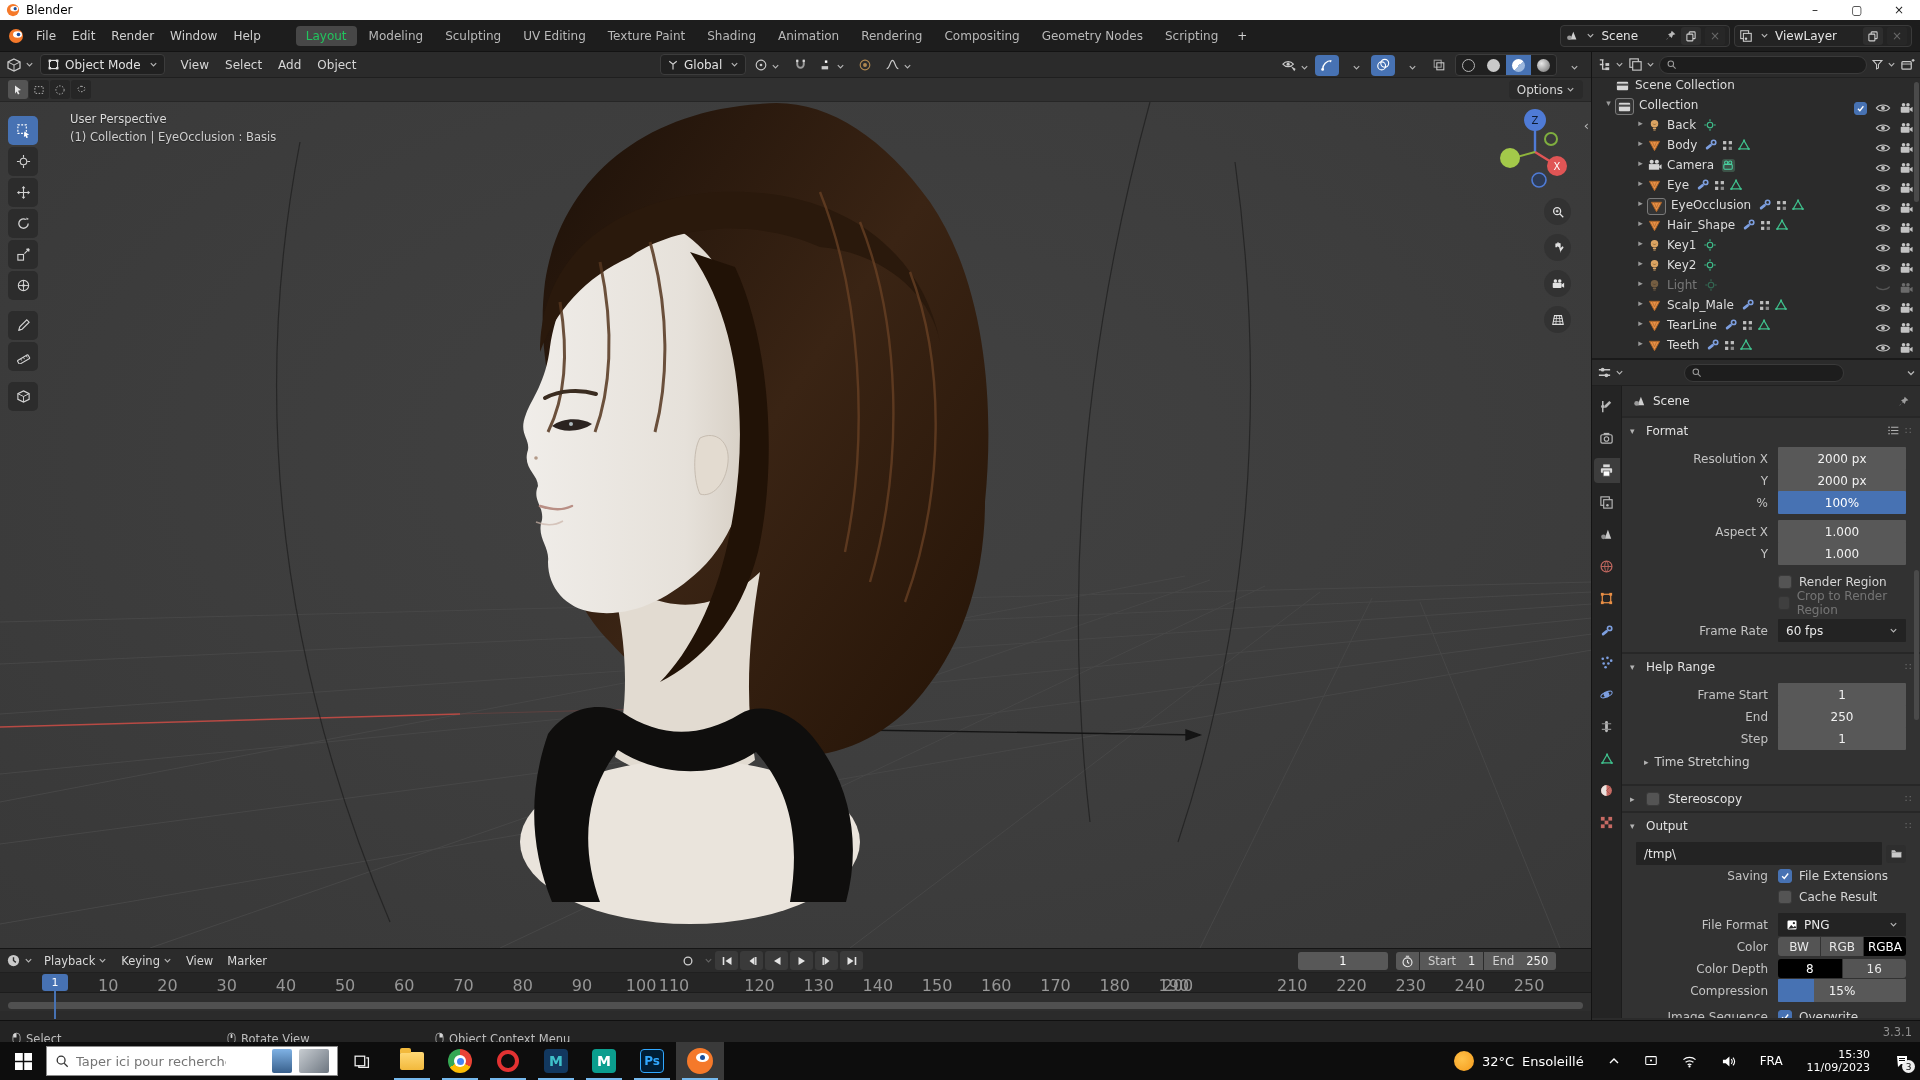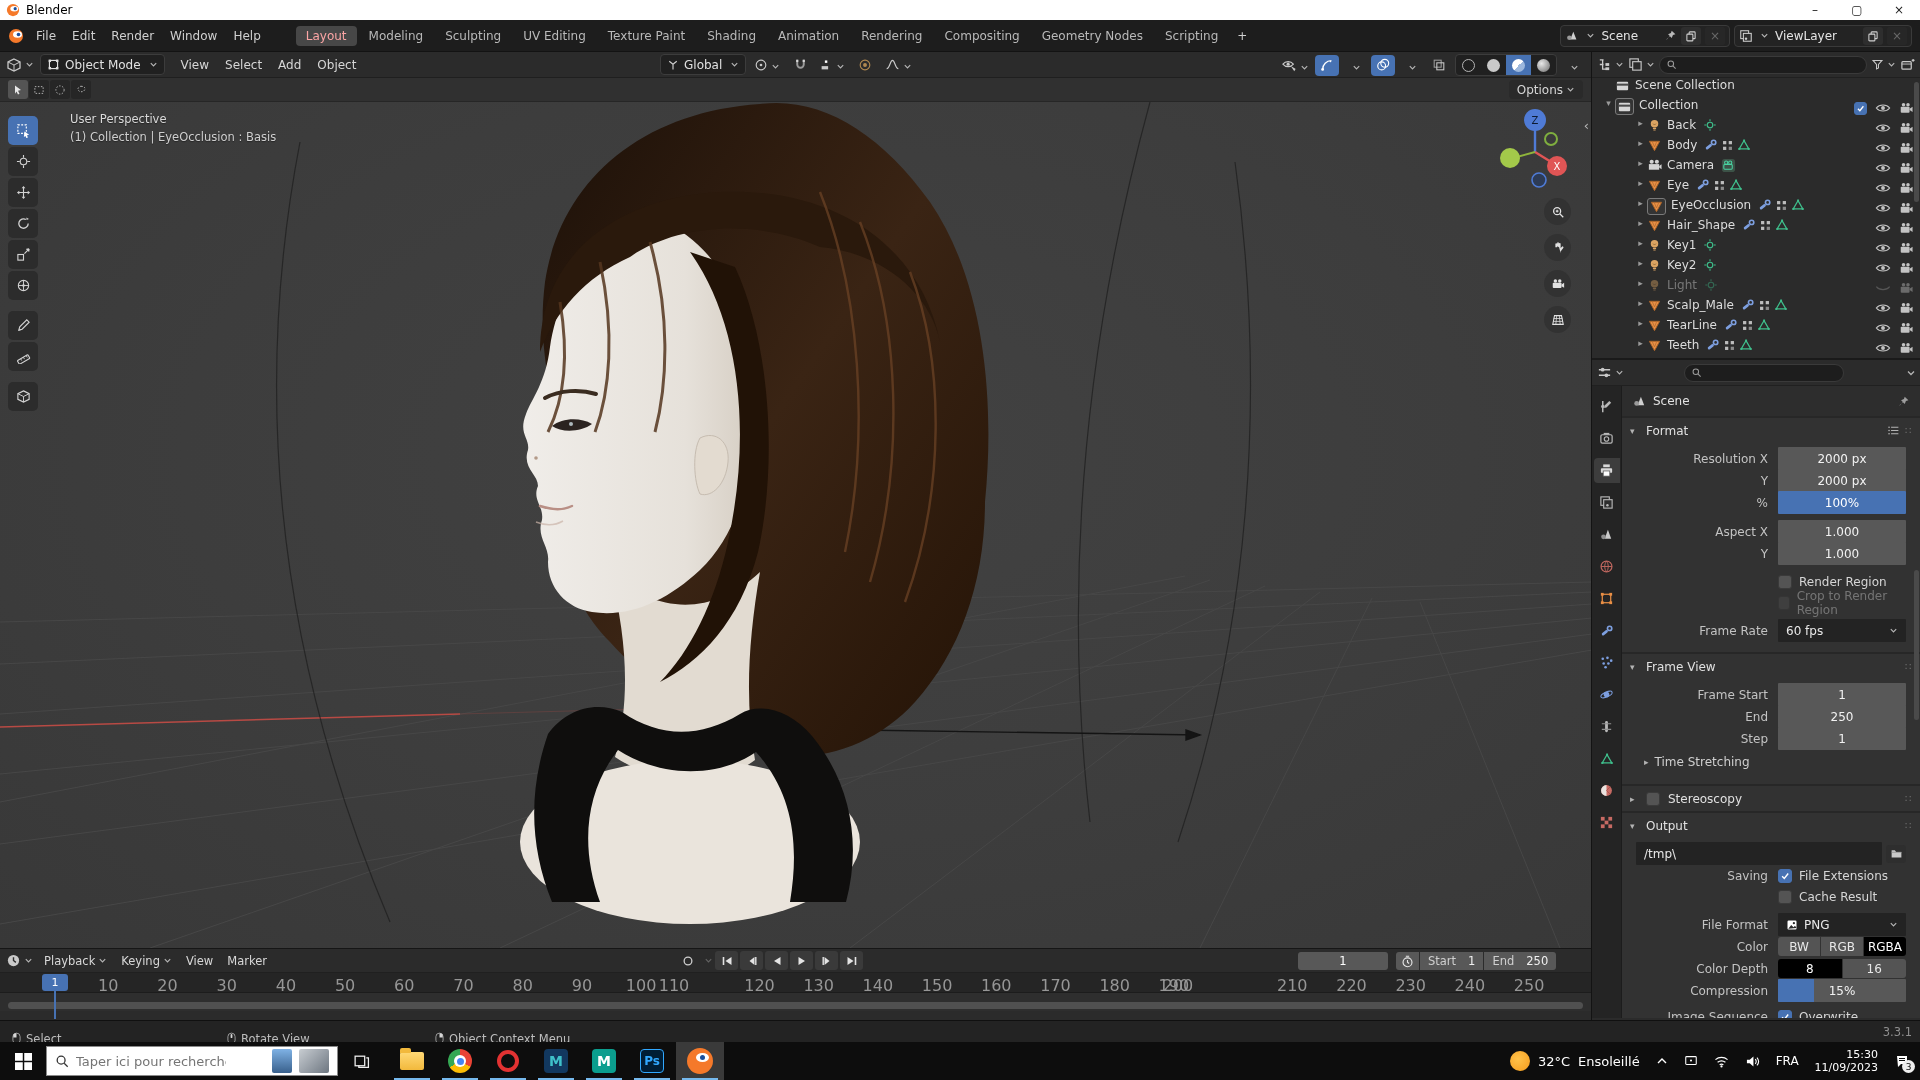--- a/index.html
+++ b/index.html
@@ -15,21 +15,21 @@
   .titlebar .tlogo{margin:0 6px 0 6px}
   .titlebar .ttext{font-size:12px;color:#000}
   .winctl{margin-left:auto;display:flex;height:100%}
   .wbtn{width:42px;height:100%;display:flex;align-items:center;justify-content:center;color:#222;font-size:12px}
 
   
   .topbar{position:absolute;left:0;top:20px;width:1920px;height:32px;background:#1d1d1d;border-bottom:1px solid #131313;display:flex;align-items:center}
   .appmenu{padding:0 8px;height:22px;display:flex;align-items:center;color:#d0d0d0;border-radius:3px}
   .wtabs{display:flex;align-items:center;margin-left:26px}
   .wtab{padding:3px 10px;margin:0 1px;border-radius:4px;color:#b9b9b9}
-  .wtab.active{background:#474747;color:#fca5a5}
+  .wtab.active{background:#474747;color:#22c55e}
   .wtab.plus{color:#cfcfcf;padding:3px 7px}
   .scenesel{margin-left:auto;display:flex;align-items:center;gap:4px;padding-right:8px}
   .selpill{display:flex;align-items:center;background:#232323;border:1px solid #3a3a3a;border-radius:4px;height:22px;padding:0 4px;gap:4px}
   .selpill .name{color:#e4e4e4;padding:0 22px 0 2px}
   .miniBtn{width:20px;height:18px;display:flex;align-items:center;justify-content:center;border-radius:3px;background:#2e2e2e;color:#bbb}
   .miniBtn.dim{opacity:.45}
 
   
   .viewport{position:absolute;left:0;top:52px;width:1592px;height:896px;background:#3d3d3d;border-right:1px solid #131313}
   .vp-header{position:relative;height:26px;background:#2b2b2b;border-bottom:1px solid #1f1f1f;display:flex;align-items:center;padding:0 6px}
@@ -141,21 +141,21 @@
   .taskbar{position:absolute;left:0;top:1042px;width:1920px;height:38px;background:#0d0d0d;display:flex;align-items:center}
   .startbtn{width:46px;height:38px;display:flex;align-items:center;justify-content:center}
   .searchbox{width:292px;height:30px;background:#fff;border:1px solid #8a8a8a;display:flex;align-items:center;padding:0 8px;gap:7px}
   .searchbox input{border:0;outline:0;font-size:13px;color:#222;width:150px;background:transparent;font-family:"DejaVu Sans",sans-serif}
   .sthumb{height:24px;border-radius:2px}
   .taskview{width:38px;height:38px;display:flex;align-items:center;justify-content:center;margin-left:4px}
   .apps{display:flex;margin-left:8px}
   .appslot{width:48px;height:38px;display:flex;align-items:center;justify-content:center;position:relative}
   .appslot.active{background:#3a3a3a}
   .appslot .runline{position:absolute;bottom:0;left:6px;right:6px;height:2px;background:#76b9ed}
-  .tray{margin-left:auto;display:flex;align-items:center;gap:16px;padding-right:10px;color:#fff}
+  .tray{margin-left:auto;display:flex;align-items:center;gap:24px;padding-right:10px;color:#fff}
   .weather{display:flex;align-items:center;gap:8px;font-size:13px}
   .sun{width:20px;height:20px;border-radius:50%;background:radial-gradient(circle at 40% 40%,#ffc24a,#f59b1c)}
   .clockbox{text-align:right;font-size:11px;line-height:13px}
   .badge{position:absolute;right:-5px;bottom:-4px;width:13px;height:13px;border-radius:50%;background:#efefef;color:#111;font-size:9px;display:flex;align-items:center;justify-content:center}
 
   
   .ai-folder{width:24px;height:18px;background:linear-gradient(#ffd976,#f2b93c);border-radius:2px;position:relative}
   .ai-folder:before{content:"";position:absolute;left:0;top:-4px;width:11px;height:5px;background:#f2b93c;border-radius:2px 2px 0 0}
   .ai-chrome{width:24px;height:24px;border-radius:50%;background:conic-gradient(#ea4335 0 33%,#fbbc05 33% 66%,#34a853 66% 100%);position:relative}
   .ai-chrome:before{content:"";position:absolute;left:6px;top:6px;width:12px;height:12px;border-radius:50%;background:#fff}
@@ -1548,21 +1548,21 @@
                       </svg>
                     </span>
                   </span>
                 </div>
             </div>
           </div>
 
           <div class="panel">
             <div class="panel-h">
                 <span class="arr">▾</span>
-                <span>Frame View</span>
+                <span>Help Range</span>
                 <span class="dots">∷</span>
               </div>
             <div class="panel-b">
               <div class="prow">
                   <span class="plabel">Frame Start</span>
                   <span class="pfield">
                     <span class="ftext">1</span>
                   </span>
                 </div>
               <div class="prow">

